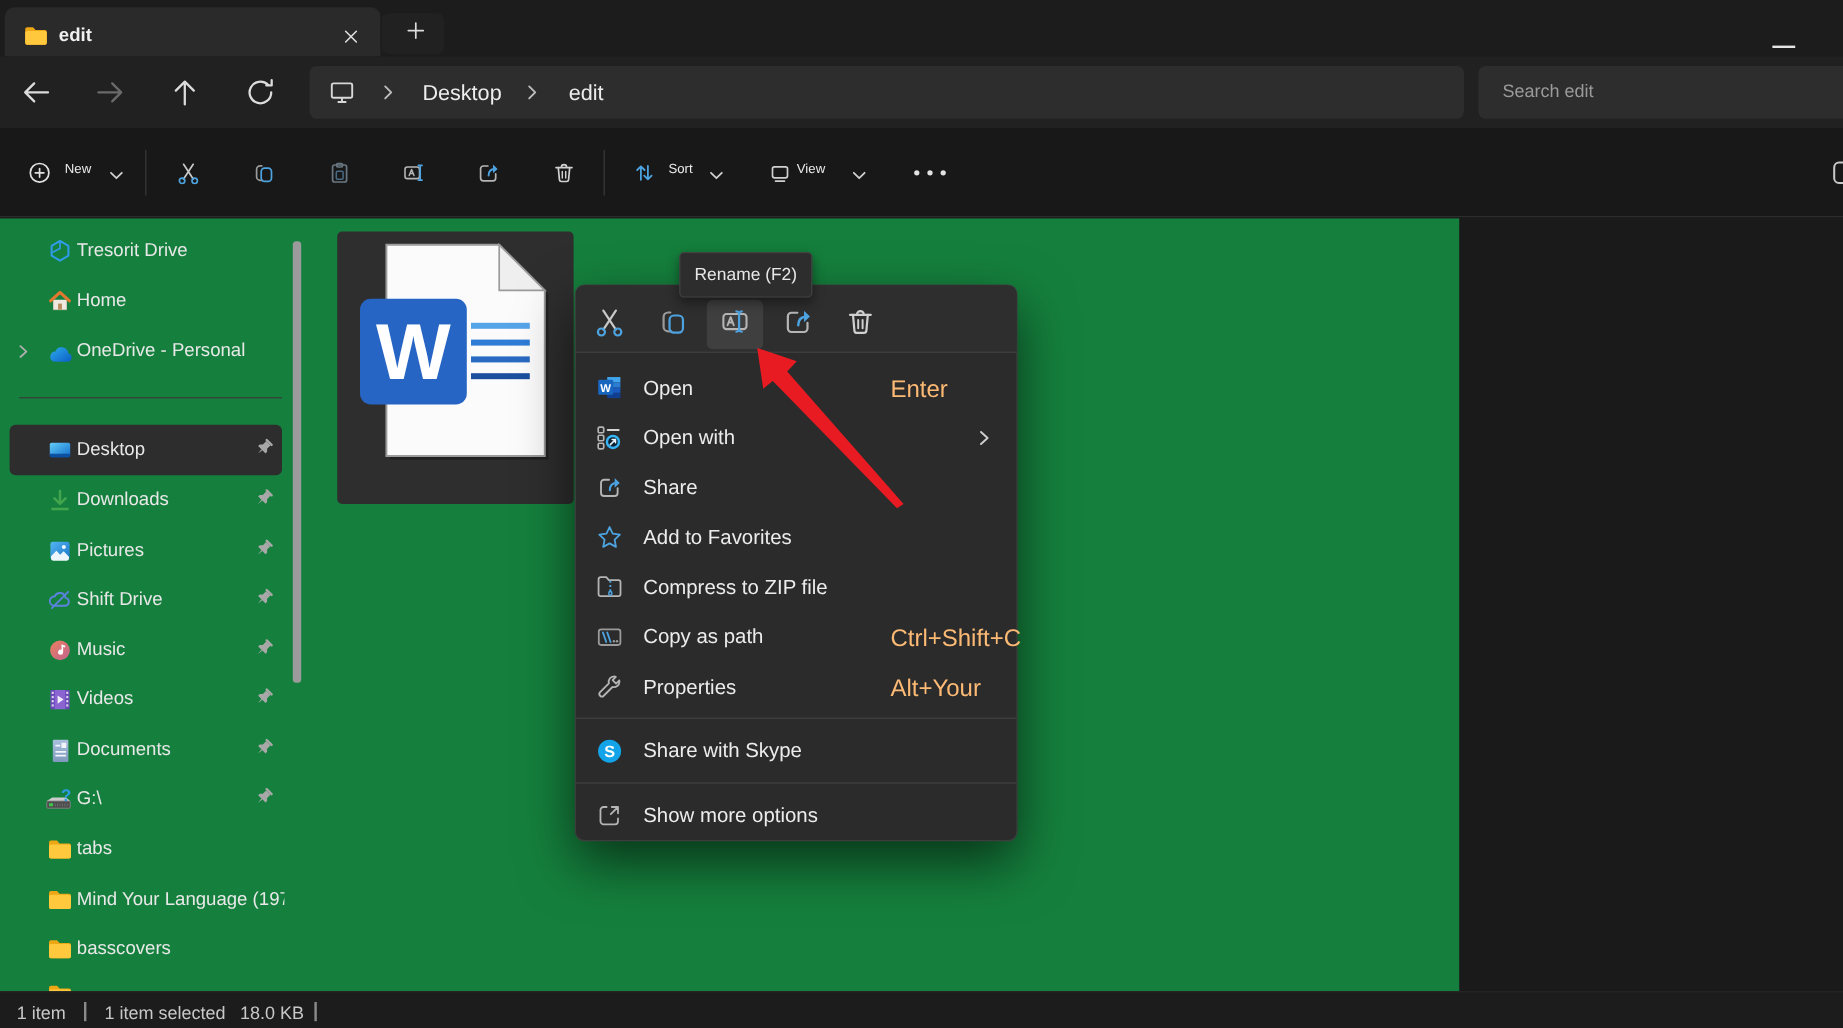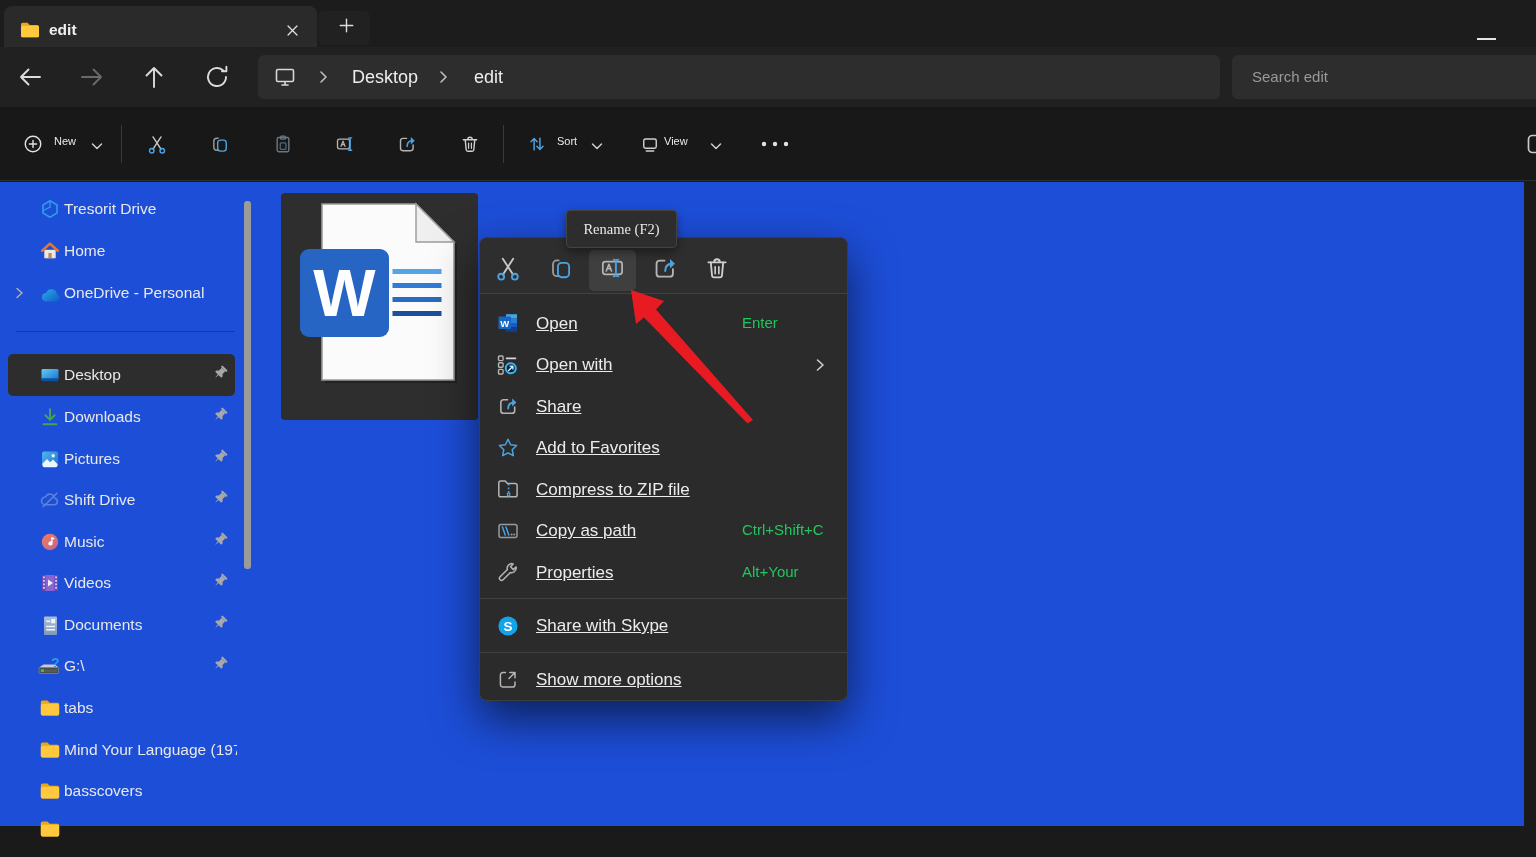--- a/index.html
+++ b/index.html
@@ -14,37 +14,37 @@
 
 #navrow { left:0; top:47px; width:1536px; height:60px; background:#212122; }
 #crumb { left:258px; top:8px; width:962px; height:44px; background:#2d2d2e; border-radius:6px; }
 #search { left:1232px; top:8px; width:310px; height:44px; background:#2d2d2e; border-radius:6px; }
 #searchtext { left:20px; top:13px; font-size:15px; color:#9a9a9a; }
 
 #toolbar { left:0; top:107px; width:1536px; height:74px; background:#181818; border-bottom:1px solid #2d2d2d; }
 .tbtext { font-size:11px; color:#eaeaea; }
 .tbsep { width:1px; height:38px; background:#3a3a3a; top:18px; }
 
-#main { left:0; top:182px; width:1524px; height:644px; background:#1d4ed8; }
+#main { left:0; top:182px; width:1216px; height:644px; background:#15803d; }
 .siderow { left:64px; font-size:15.5px; color:#e8e8e8; white-space:nowrap; }
 #sidesel { left:8px; top:172px; width:227px; height:42px; background:#2d2d2d; border-radius:5px; }
 #sidescroll { left:244px; top:19px; width:7px; height:368px; background:#9b9b9b; border-radius:3px; }
 #sidesep { left:16px; top:149px; width:219px; height:1px; background:#3a3a3a; }
 
 #tile { left:281px; top:11px; width:197px; height:227px; background:#2e2e2e; border-radius:4px; }
 
 #menu { left:479px; top:237px; width:369px; height:464px; background:#2b2b2c; border:1px solid #3d3d3d;
   border-radius:8px; box-shadow:0 18px 45px rgba(0,0,0,0.6); }
-.mi-text { left:56px; font-size:17px; color:#ececec; white-space:nowrap;text-decoration:underline; }
-.mi-short { left:262px; font-size:15px; color:#22c55e; white-space:nowrap; }
+.mi-text { left:56px; font-size:17px; color:#ececec; white-space:nowrap; }
+.mi-short { left:262px; font-size:20px; color:#fdba74; white-space:nowrap; }
 .msep { left:0px; width:367px; height:1px; background:#414141; }
 #renhover { left:109px; top:12px; width:47px; height:41px; background:#3f3f40; border-radius:5px; }
 
 #tooltip { left:566px; top:210px; width:111px; height:38px; background:#2d2d2e; border:1px solid #424242;
-  border-radius:4px; box-shadow:0 4px 10px rgba(0,0,0,.4); z-index:30;font-family:Liberation Serif, serif; }
+  border-radius:4px; box-shadow:0 4px 10px rgba(0,0,0,.4); z-index:30; }
 #tooltip div { text-align:center; line-height:36px; font-size:14.5px; color:#e8e8e8; }
 
 #status { left:0; top:826px; width:1536px; height:31px; background:#1c1c1c; border-top:1px solid #272727; }
 .sttext { top:9px; font-size:15px; color:#c8c8c8; white-space:nowrap; }
 .stsep { top:8px; width:2px; height:16px; background:#8a8a8a; }
 #arrow { z-index:40; }
 </style>
 </head>
 <body>
 <div id="stage">
@@ -358,20 +358,27 @@
     <path d="M121 7 L121 45 L159 45 Z" fill="#efefef" stroke="#9b9b9b" stroke-width="1.4"></path>
     <rect x="5" y="52" width="89" height="88" rx="9" fill="#2765c4"></rect>
     <text x="49.5" y="119" text-anchor="middle" font-size="66" font-weight="bold" fill="#ffffff" font-family="Liberation Sans, sans-serif">W</text>
     <rect x="97.5" y="72" width="49" height="5" fill="#56a4e8"></rect>
     <rect x="97.5" y="86" width="49" height="5" fill="#2e7cd6"></rect>
     <rect x="97.5" y="100" width="49" height="5" fill="#2a6ac2"></rect>
     <rect x="97.5" y="114" width="49" height="5" fill="#1c4f9e"></rect>
   </svg>
 </div>
 
+<div class="abs" id="status">
+  <div class="abs sttext" style="left:14px">1 item</div>
+  <div class="abs stsep" style="left:70px"></div>
+  <div class="abs sttext" style="left:87px">1 item selected</div>
+  <div class="abs sttext" style="left:200px">18.0 KB</div>
+  <div class="abs stsep" style="left:262px"></div>
+</div>
 
 <div class="abs" id="menu">
   <div class="abs" style="left:0;top:0;width:367px;height:55px;background:#2e2e2f;border-radius:8px 8px 0 0"></div>
   <div class="abs" id="renhover"></div>
   <svg class="abs" style="left:15px;top:17px" width="26" height="26" viewBox="0 0 24 24">
     <path d="M7.2 18.2 L16.8 3.5 M16.8 18.2 L7.2 3.5" stroke="#c9c9c9" stroke-width="1.7" stroke-linecap="round"></path>
     <circle cx="5.7" cy="20" r="2.7" stroke="#4da3e0" stroke-width="1.7" fill="none"></circle>
     <circle cx="18.3" cy="20" r="2.7" stroke="#4da3e0" stroke-width="1.7" fill="none"></circle>
   </svg>
   <svg class="abs" style="left:68px;top:17px" width="26" height="26" viewBox="0 0 24 24">

